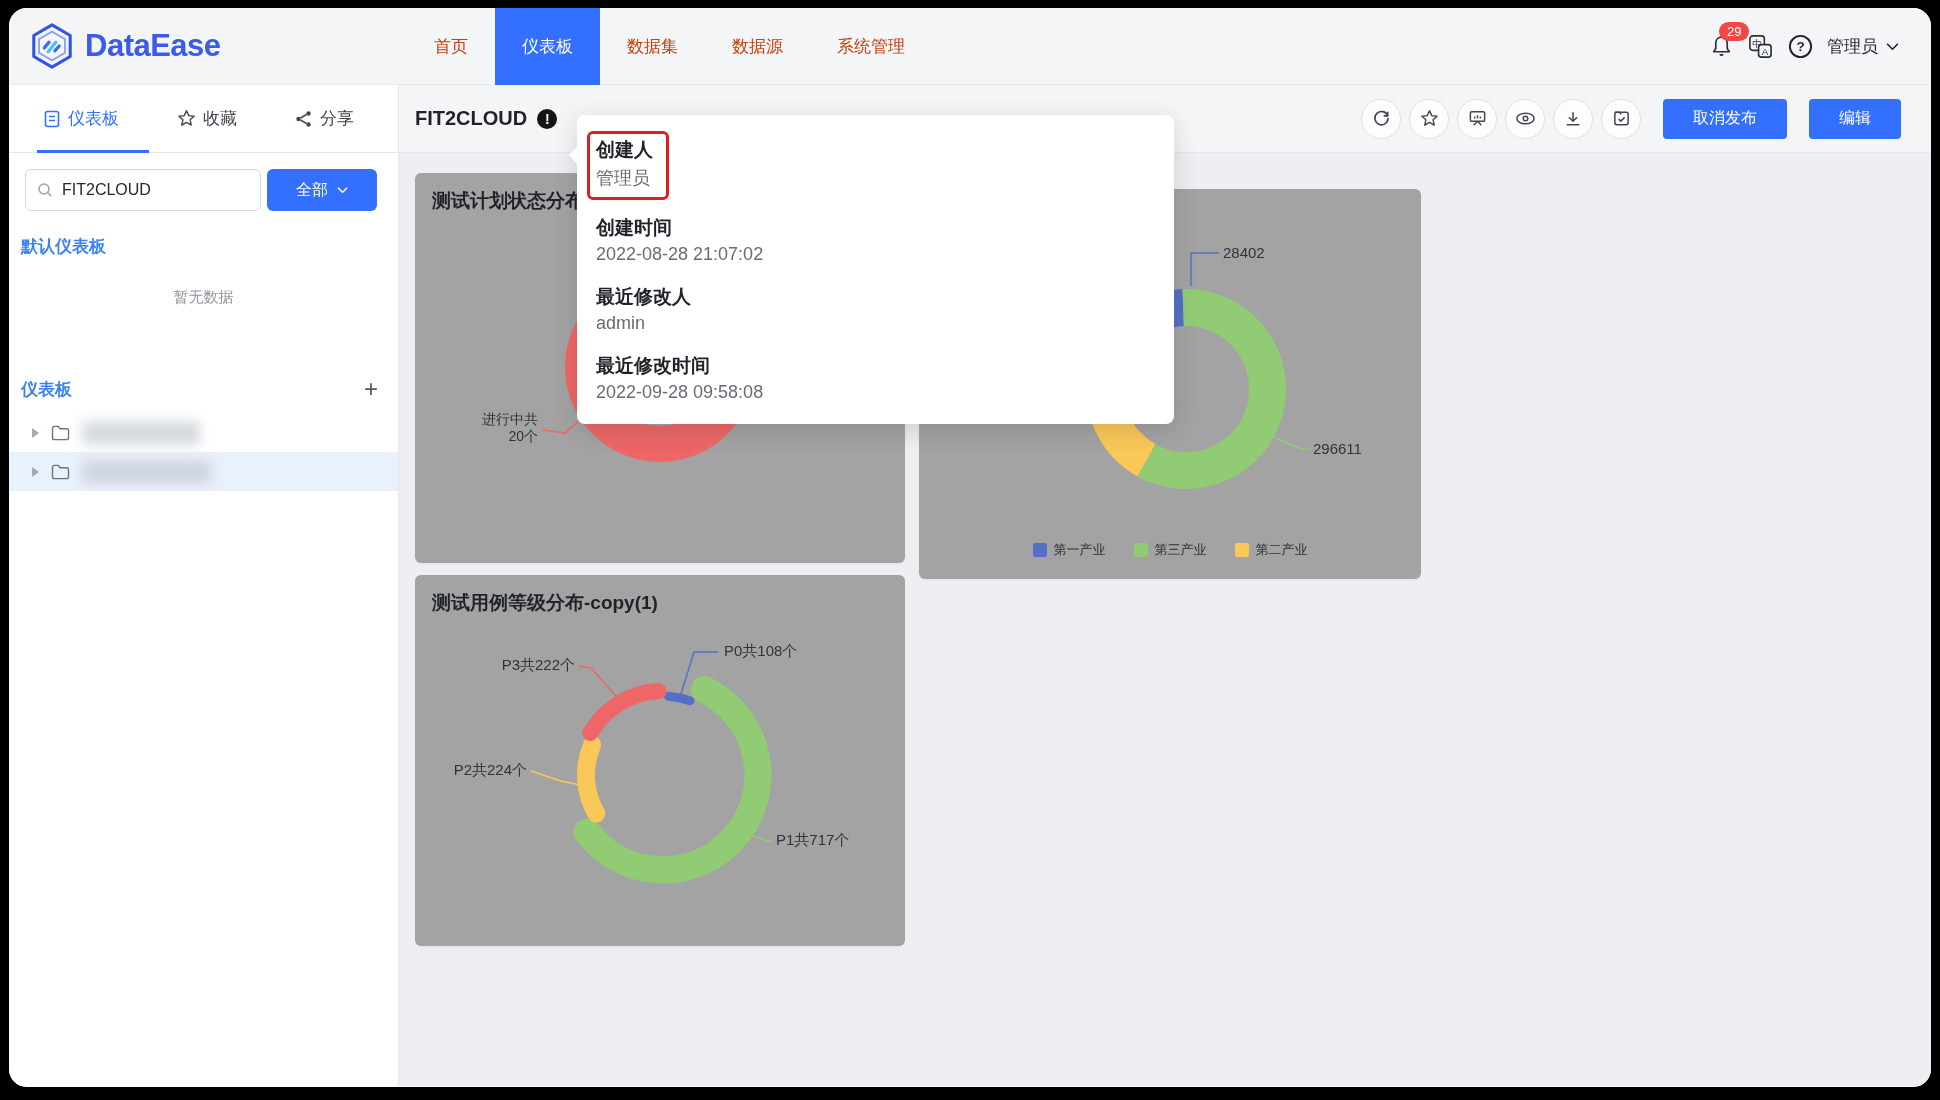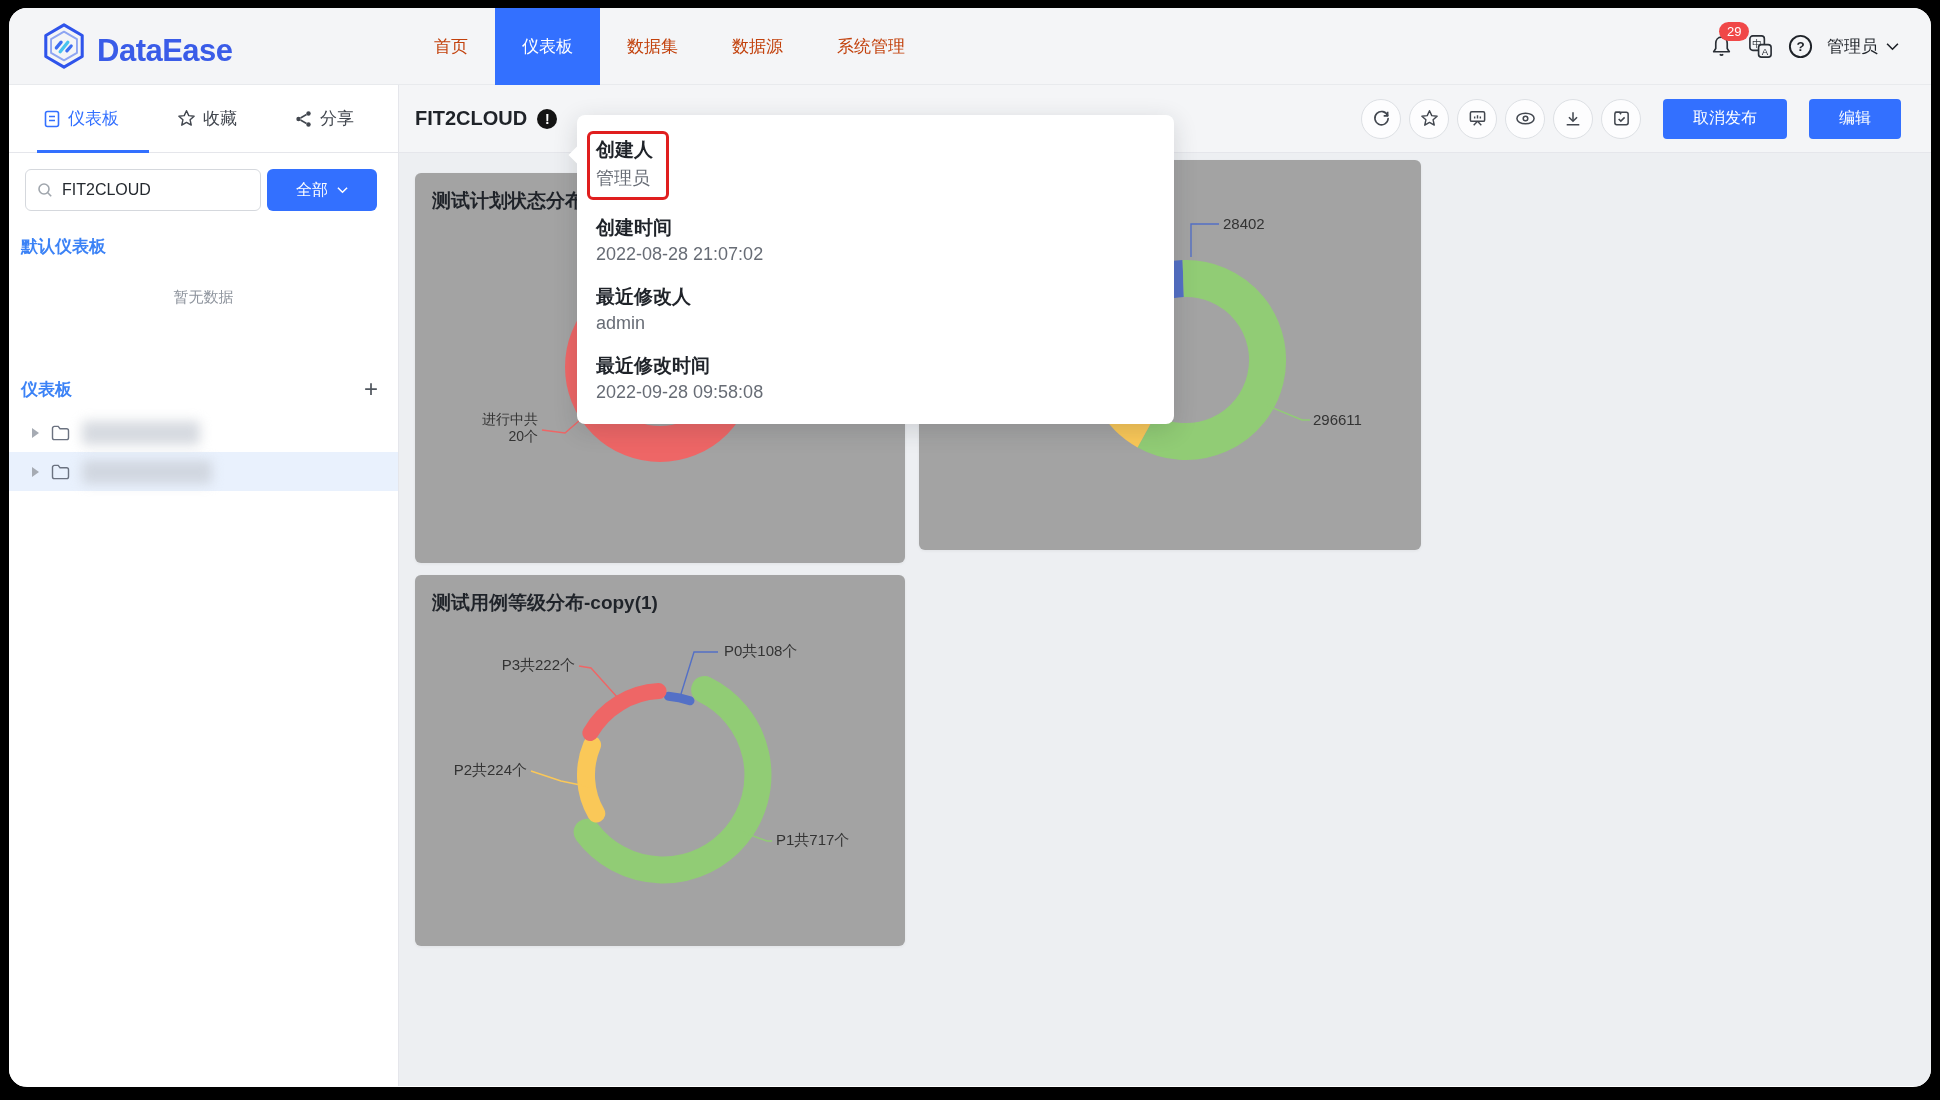--- a/index.html
+++ b/index.html
@@ -1,21 +1,21 @@
 <!DOCTYPE html>
 <html><head>
 <meta charset="utf-8">
 <style>
   * { margin:0; padding:0; box-sizing:border-box; }
   html,body { width:1940px; height:1100px; background:#000; font-family:"Liberation Sans","DejaVu Sans",sans-serif; }
   .app { position:absolute; left:9px; top:8px; right:9px; bottom:13px; background:#fff; border-radius:18px; overflow:hidden; }
 
   
   .topbar { position:relative; height:77px; background:#f4f5f7; border-bottom:1px solid #e8eaed; display:flex; align-items:center; }
-  .brand { display:flex; align-items:flex-end; gap:10px; padding-left:32px; }
+  .brand { display:flex; align-items:center; gap:10px; padding-left:20px; }
   .brand-name { font-size:31px; font-weight:800; color:#3a5ce8; letter-spacing:-0.5px; }
   .nav { position:absolute; left:398px; top:0; height:77px; display:flex; align-items:stretch; }
   .nav-item { display:flex; align-items:center; padding:0 27px; font-size:17px; color:#c2410c; cursor:pointer; }
   .nav-item.active { background:#3370ff; color:#fff; }
   .topbar-right { margin-left:auto; display:flex; align-items:center; gap:13px; padding-right:32px; }
   .icon-btn { position:relative; display:flex; align-items:center; justify-content:center; cursor:pointer; }
   .badge { position:absolute; top:-12px; left:10px; background:#f04848; color:#fff; font-size:13px; padding:2px 8px; border-radius:10px; }
   .user { display:flex; align-items:center; gap:8px; font-size:17px; color:#1f2329; cursor:pointer; }
 
   
@@ -255,30 +255,50 @@
         <div class="card" style="left:16px; top:20px; width:490px; height:390px;">
           <div class="card-title">测试计划状态分布</div>
           <svg class="chart" viewBox="0 0 490 390">
             <circle cx="245" cy="194" r="77" fill="none" stroke-width="36" stroke="#ee6666"></circle>
             <polyline points="127,257 150,260 165,247" fill="none" stroke-width="1.4" stroke="#ee6666"></polyline>
             <text x="123" y="251" text-anchor="end" font-size="14" fill="#333">进行中共</text>
             <text x="123" y="268" text-anchor="end" font-size="14" fill="#333">20个</text>
           </svg>
         </div>
 
-        <div class="card" style="left:520px; top:7px; width:502px; height:390px;">
+        <div class="card" style="left:520px; top:36px; width:502px; height:390px;">
           <svg class="chart" viewBox="0 0 502 390">
             <path d="M 236.5 124.4 A 81.5 81.5 0 0 1 264.2 118.6" fill="none" stroke-width="37" stroke="#5470c6"></path>
             <path d="M 264.2 118.6 A 81.5 81.5 0 1 1 227.5 271.3" fill="none" stroke-width="37" stroke="#91cc75"></path>
             <path d="M 227.5 271.3 A 81.5 81.5 0 0 1 236.5 124.4" fill="none" stroke-width="37" stroke="#fac858"></path>
             <polyline points="272,97 272,64 300,64" fill="none" stroke-width="1.4" stroke="#5470c6"></polyline>
             <text x="304" y="69" font-size="15" fill="#333">28402</text>
             <polyline points="347,245 383,260 391,260" fill="none" stroke-width="1.4" stroke="#91cc75"></polyline>
             <text x="394" y="265" font-size="15" fill="#333">296611</text>
           </svg>
+          <div class="legend">
+            <div class="legend-item">
+              <svg width="14" height="14" viewBox="0 0 14 14">
+                  <rect width="14" height="14" rx="2" fill="#5470c6"></rect>
+                </svg>
+              <span>第一产业</span>
+            </div>
+            <div class="legend-item">
+              <svg width="14" height="14" viewBox="0 0 14 14">
+                  <rect width="14" height="14" rx="2" fill="#91cc75"></rect>
+                </svg>
+              <span>第三产业</span>
+            </div>
+            <div class="legend-item">
+              <svg width="14" height="14" viewBox="0 0 14 14">
+                  <rect width="14" height="14" rx="2" fill="#fac858"></rect>
+                </svg>
+              <span>第二产业</span>
+            </div>
+          </div>
         </div>
 
         <div class="card" style="left:16px; top:422px; width:490px; height:371px;">
           <div class="card-title">测试用例等级分布-copy(1)</div>
           <svg class="chart" viewBox="0 0 490 371">
             <path d="M 253.5 121.2 A 79 79 0 0 1 275 125.8" fill="none" stroke-width="9" stroke-linecap="round" stroke="#5470c6"></path>
             <path d="M 289.6 114.6 A 95 95 0 1 1 172.1 257.2" fill="none" stroke-width="27" stroke-linecap="round" stroke="#91cc75"></path>
             <path d="M 181.3 238.5 A 77 77 0 0 1 177.1 169.9" fill="none" stroke-width="18" stroke-linecap="round" stroke="#fac858"></path>
             <path d="M 175.3 158 A 84 84 0 0 1 243.6 116.1" fill="none" stroke-width="16" stroke-linecap="round" stroke="#ee6666"></path>
 

